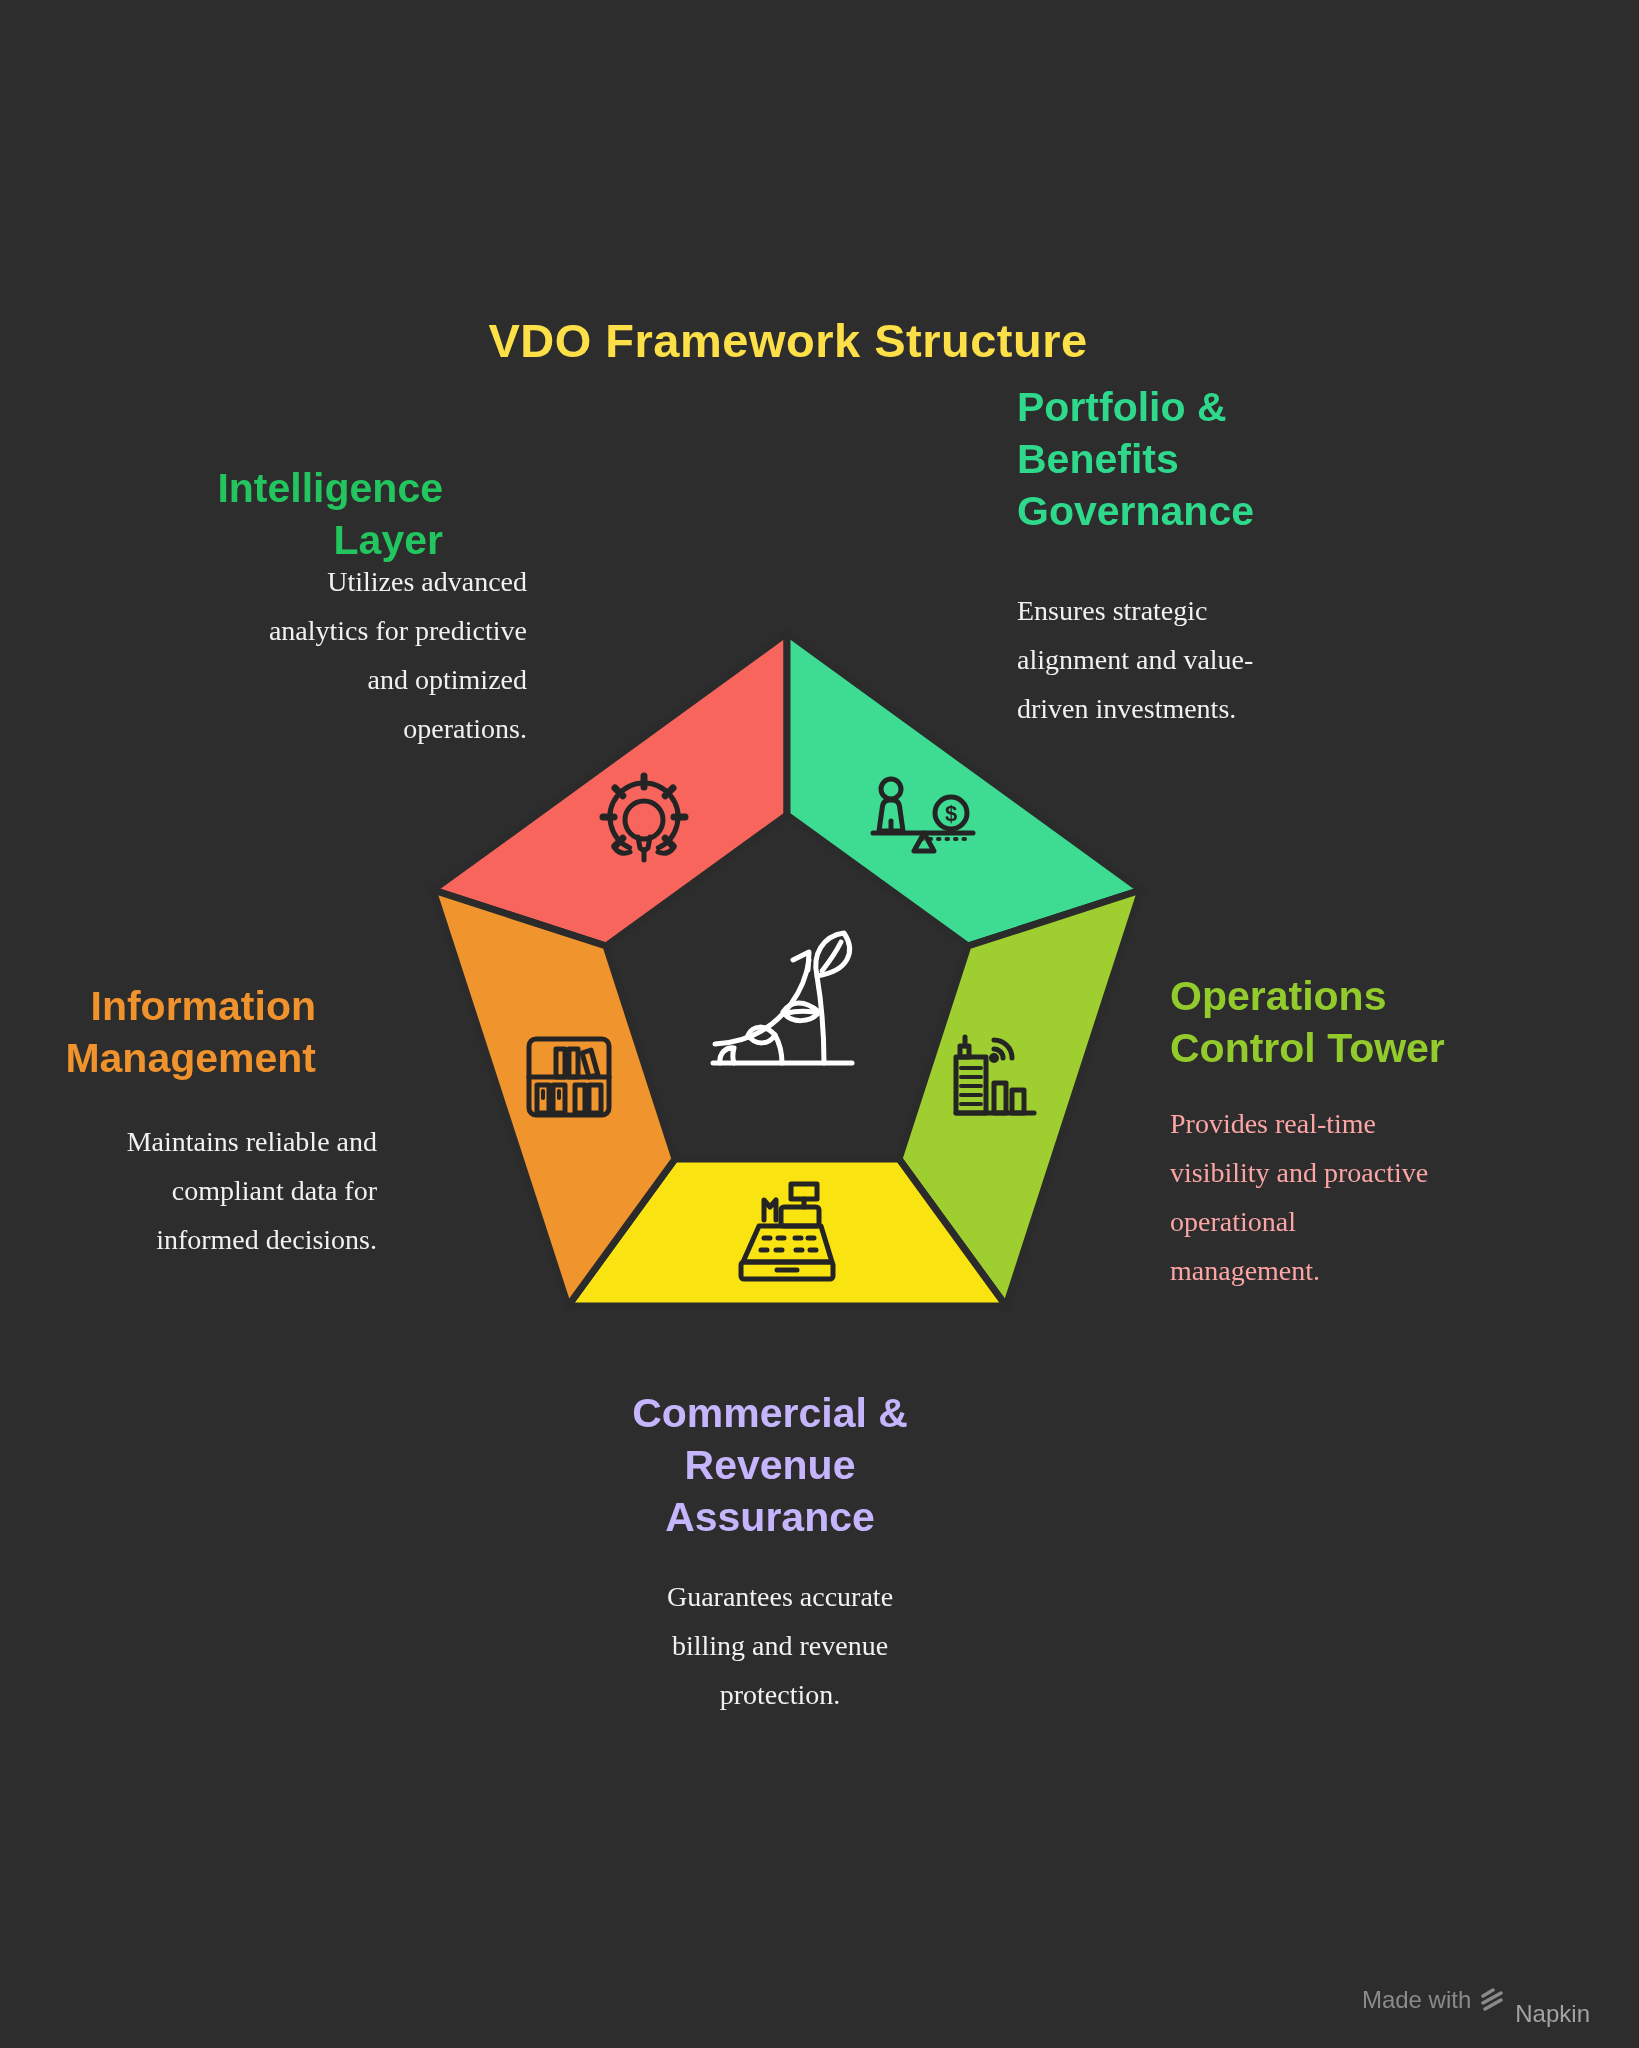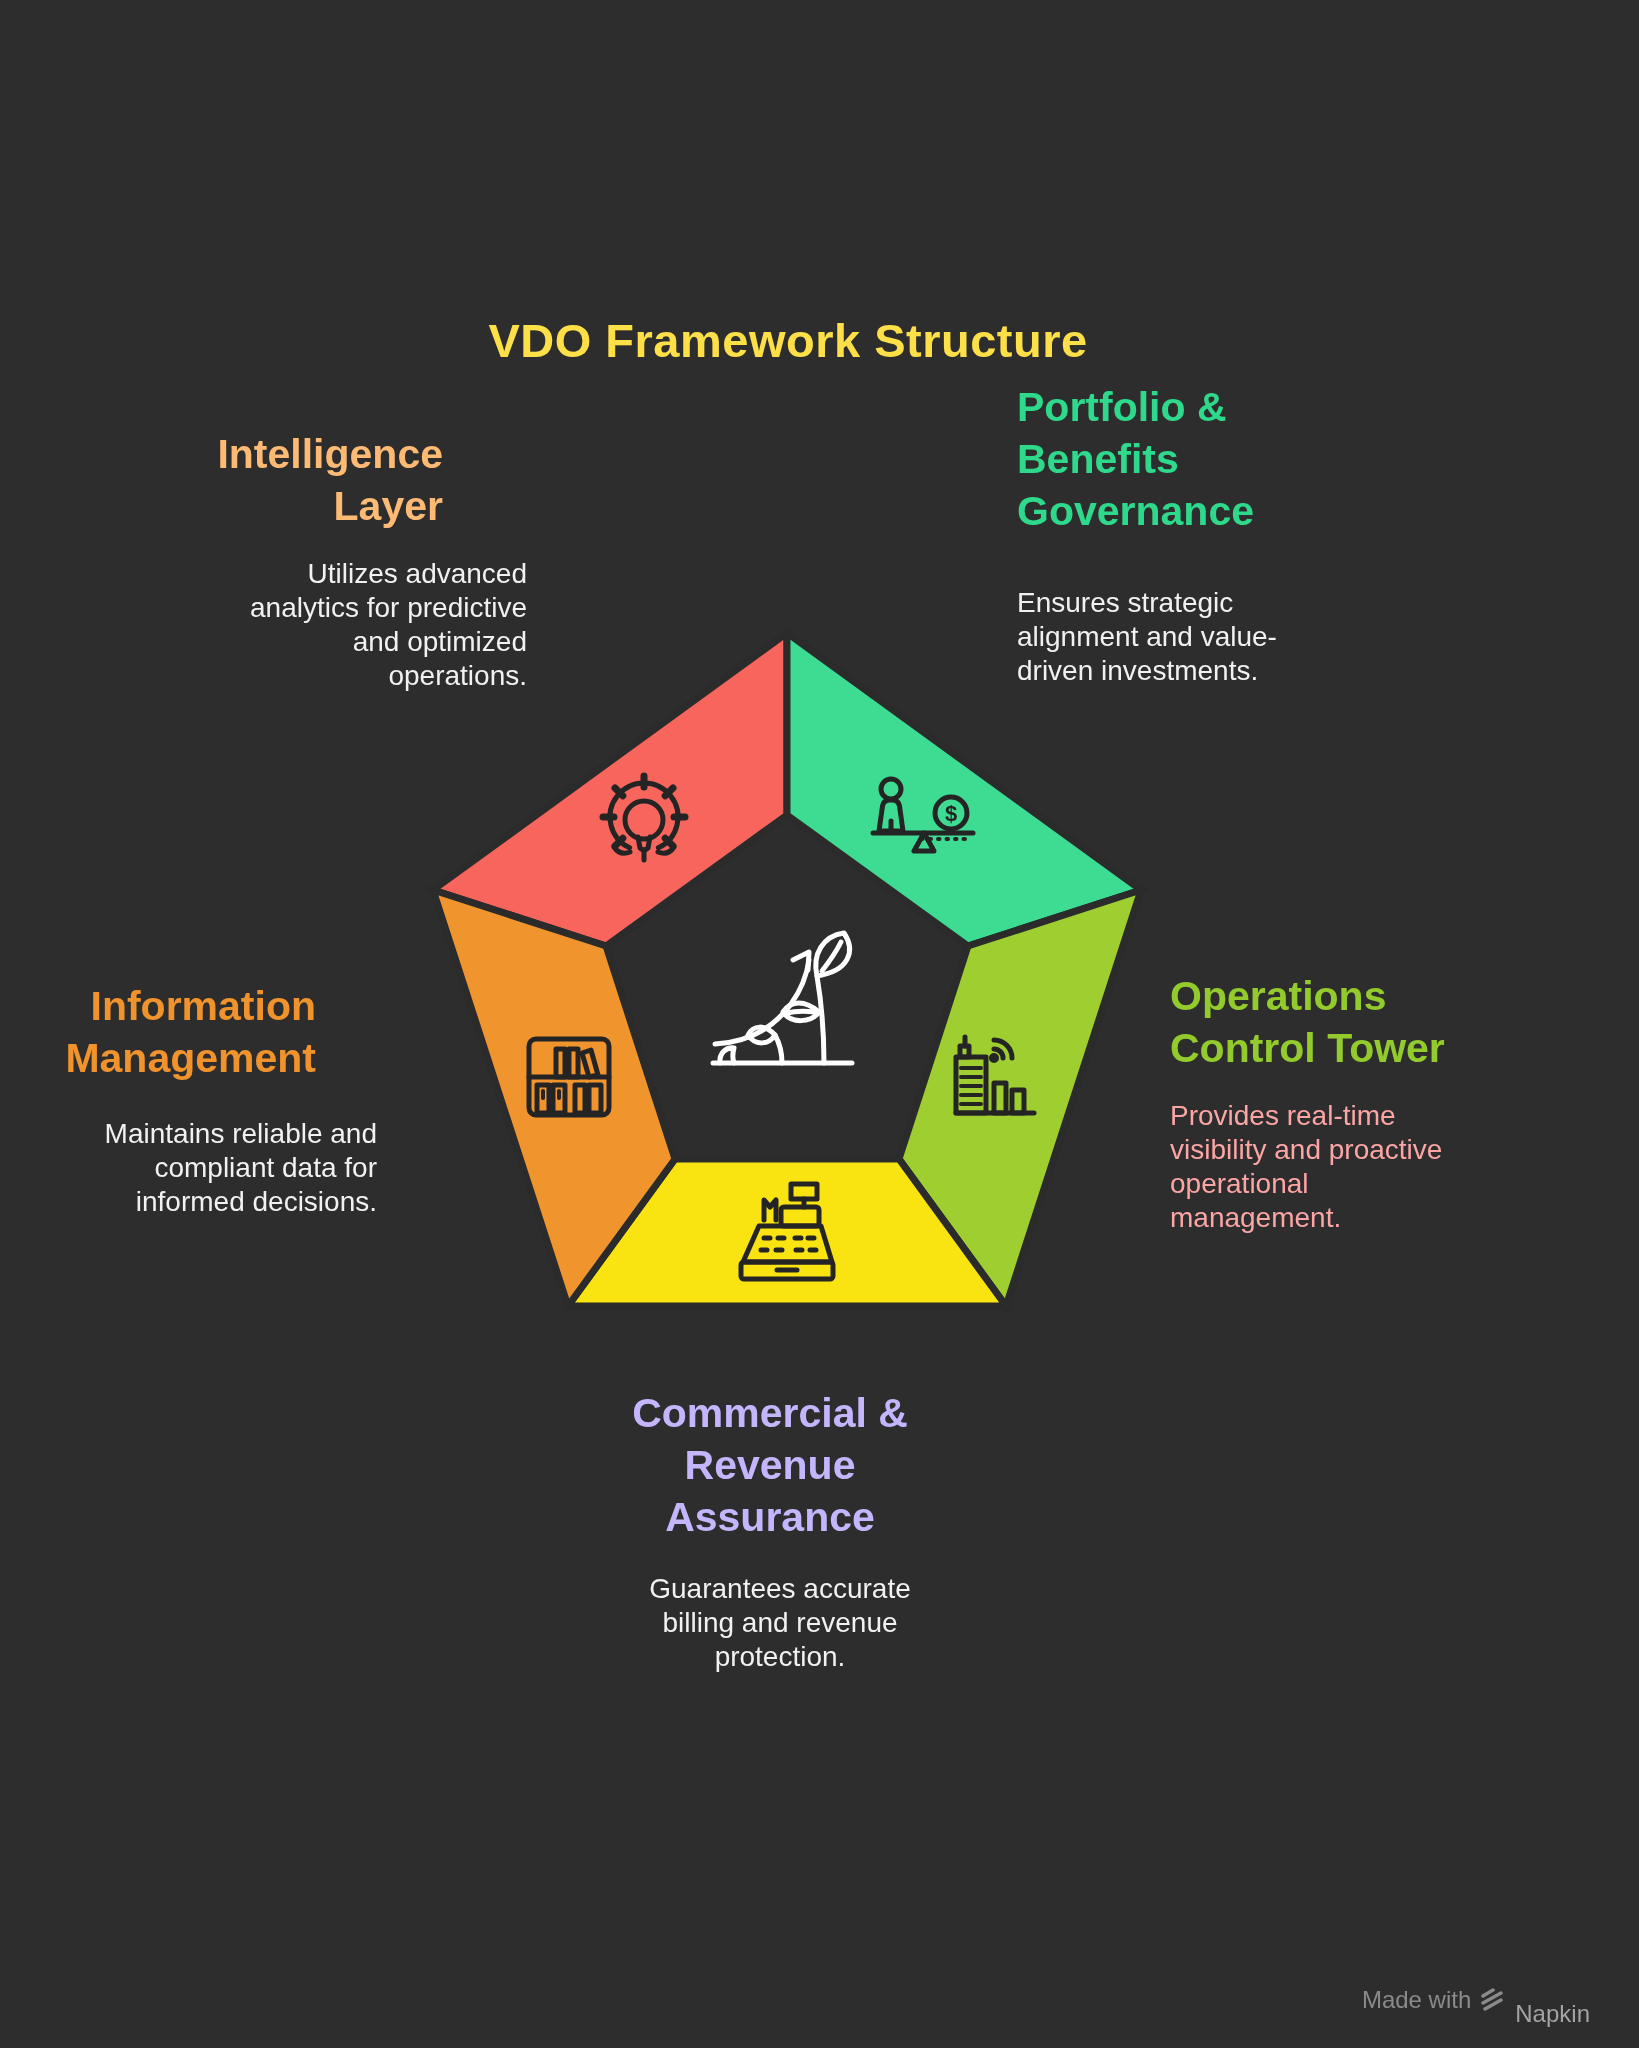--- a/index.html
+++ b/index.html
@@ -13,22 +13,23 @@
   .stage svg.diagram{position:absolute;left:0;top:0;}
   .title{
     position:absolute;top:282px;left:0;width:1576px;
     text-align:center;font-size:47px;font-weight:700;letter-spacing:.5px;
   }
   .heading{
     position:absolute;font-size:41px;font-weight:700;line-height:52px;
     white-space:pre-line;
   }
   .body-text{
-    position:absolute;font-size:28px;font-weight:400;line-height:34px;
+    position:absolute;font-size:28px;font-weight:400;line-height:49px;
     white-space:pre-line;
+    font-family:Liberation Serif, serif;
   }
   .align-r{text-align:right;}
   .align-l{text-align:left;}
   .align-c{text-align:center;}
   #h-intelligence{top:428px;right:1196px;}
   #b-intelligence{top:557px;right:1112px;}
   #h-portfolio{top:381px;left:1017px;}
   #b-portfolio{top:586px;left:1017px;}
   #h-operations{top:970px;left:1170px;}
   #b-operations{top:1099px;left:1170px;}
@@ -136,21 +137,21 @@
       <path d="M112,54 C 107,32 118,14 139,11 C 151,29 144,49 112,54 Z"></path>
       <path d="M117,49 C 124,40 131,30 136,20"></path>
       <path d="M114,90 C 100,78 86,78 78,90 C 86,102 106,101 114,90 Z"></path>
       <path d="M110,90 C 100,89 90,89 82,91"></path>
       <path d="M77,141 C 77,130 75,122 70,113"></path>
       <path d="M70,113 C 60,102 48,103 43,113 C 50,124 64,123 70,113 Z"></path>
       <path d="M15,141 C 14,131 21,125 29,126 M29,126 C 27,133 28,138 29,141"></path>
     </g>
   </svg>
 
-  <div class="heading align-r" id="h-intelligence" style="color: #fdba74;">Intelligence
+  <div class="heading align-r" id="h-intelligence" style="color: #22c55e; margin-top: 34px;">Intelligence
 Layer</div>
   <div class="body-text align-r" id="b-intelligence" style="color: rgb(241, 241, 241);">Utilizes advanced
 analytics for predictive
 and optimized
 operations.</div>
 
   <div class="heading align-l" id="h-portfolio" style="color: rgb(47, 217, 139);">Portfolio &amp;
 Benefits
 Governance</div>
   <div class="body-text align-l" id="b-portfolio" style="color: rgb(241, 241, 241);">Ensures strategic

